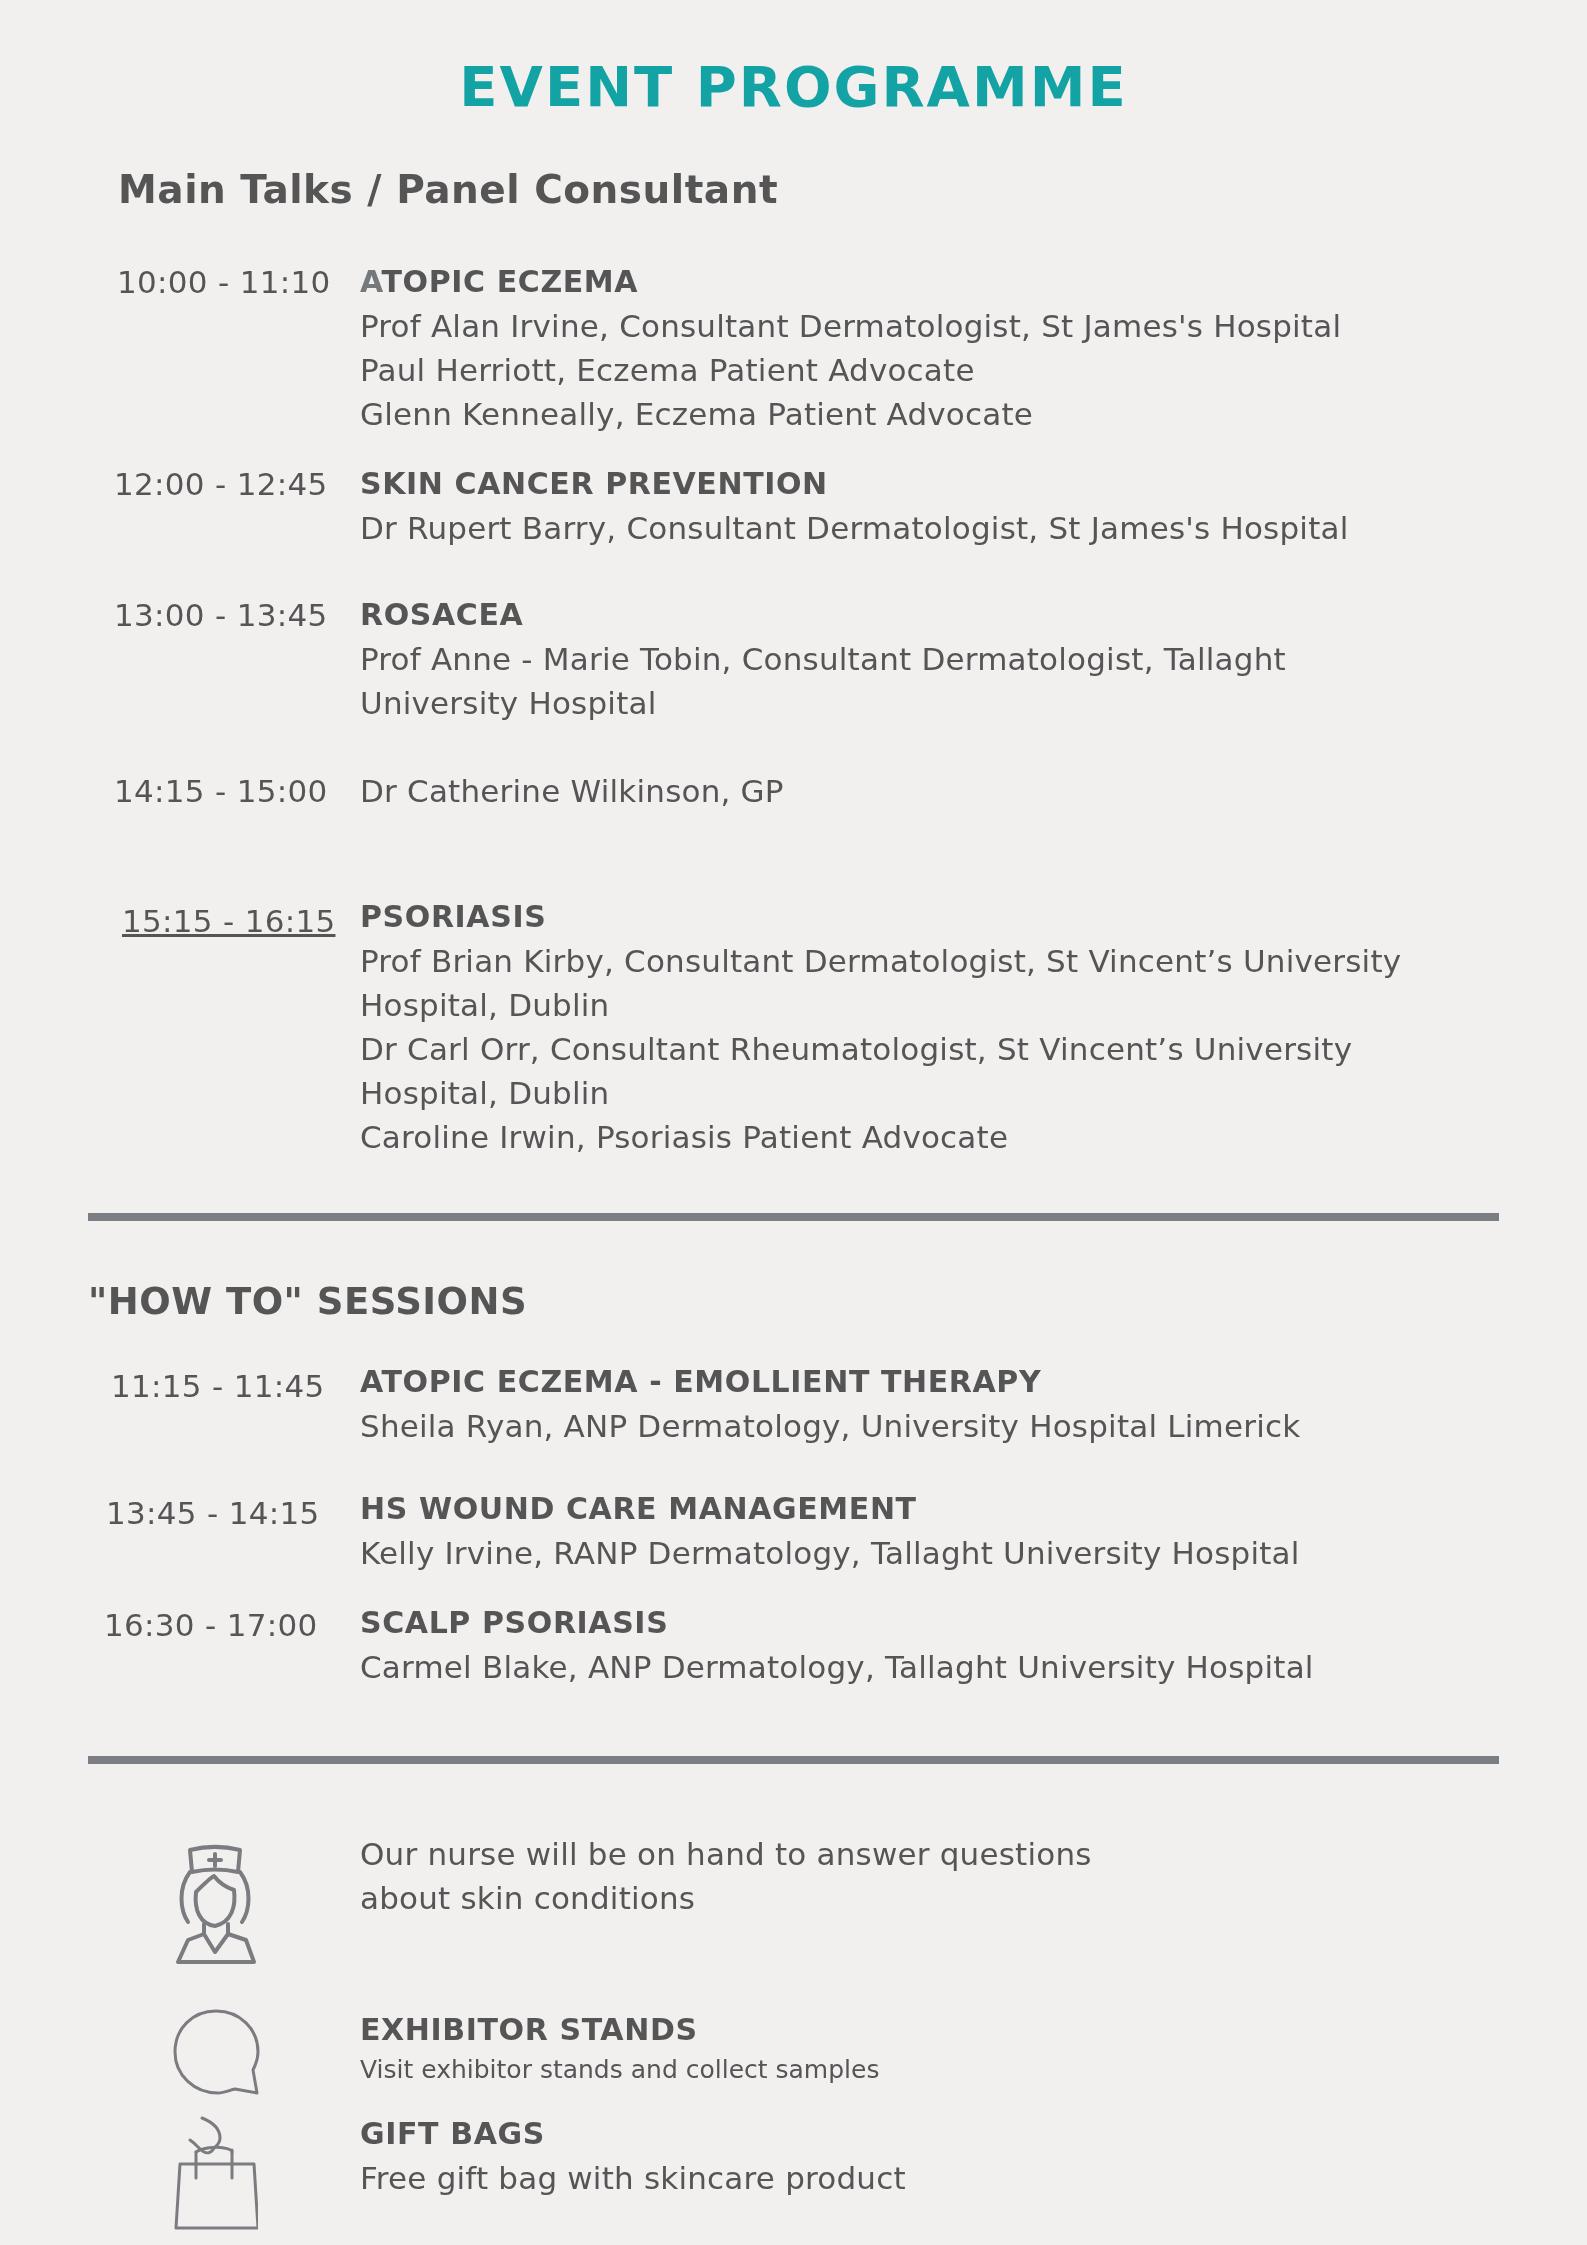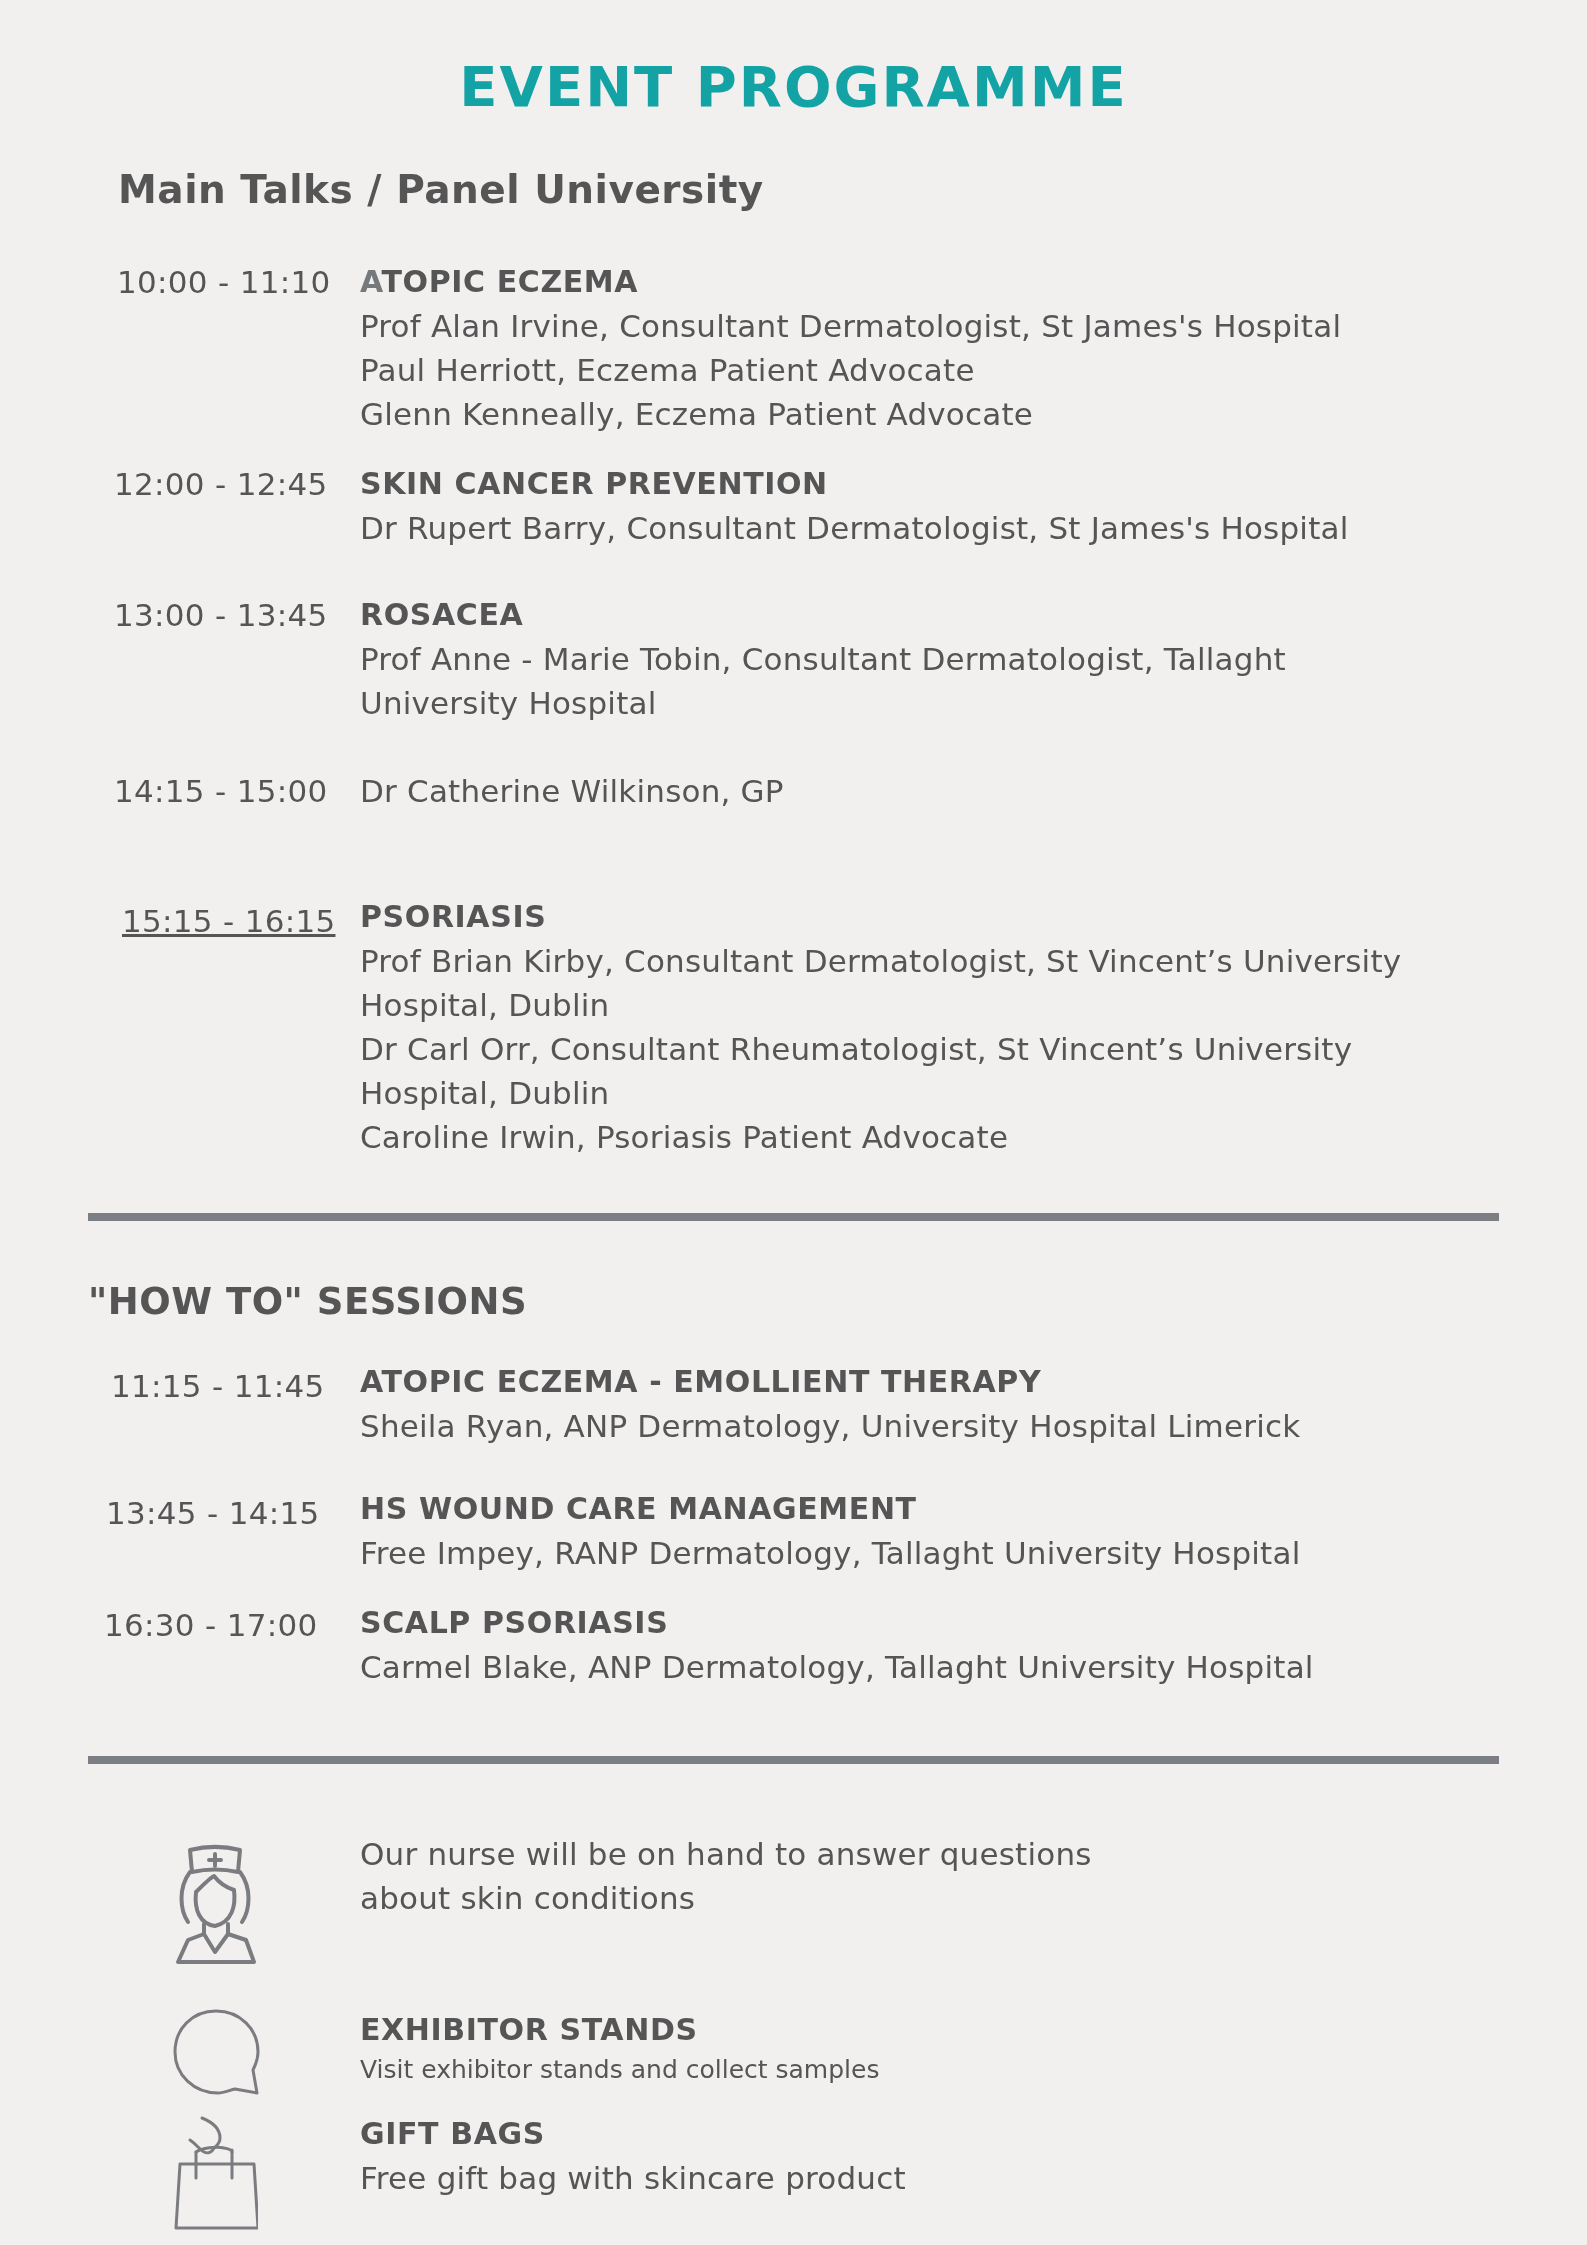--- a/index.html
+++ b/index.html
@@ -36,21 +36,21 @@
   .feature .icon { position: absolute; }
   .feature .icon svg { display: block; }
   .feature .text { position: absolute; left: 360px; top: 0; width: 1100px; }
   .small-desc { font-size: 25px; line-height: 36px; color: #555555; }
 </style>
 </head>
 <body>
 
 <div class="title">EVENT PROGRAMME</div>
 
-<div class="section-heading" style="left:118px; top:165px;">Main Talks / Panel University</div>
+<div class="section-heading" style="left:118px; top:165px;">Main Talks / Panel Consultant</div>
 
 <div class="row" style="top:260px;">
   <div class="time" style="left:117px;">10:00 - 11:10</div>
   <div class="entry">
     <div class="entry-title"><span class="first">A</span><span>TOPIC ECZEMA</span></div>
     <div class="speaker">Prof Alan Irvine, Consultant Dermatologist, St James's Hospital</div>
     <div class="speaker">Paul Herriott, Eczema Patient Advocate</div>
     <div class="speaker">Glenn Kenneally, Eczema Patient Advocate</div>
   </div>
 </div>
@@ -100,21 +100,21 @@
   <div class="entry">
     <div class="entry-title">ATOPIC ECZEMA - EMOLLIENT THERAPY</div>
     <div class="speaker">Sheila Ryan, ANP Dermatology, University Hospital Limerick</div>
   </div>
 </div>
 
 <div class="row" style="top:1487px;">
   <div class="time" style="left:106px; top:4px;">13:45 - 14:15</div>
   <div class="entry">
     <div class="entry-title">HS WOUND CARE MANAGEMENT</div>
-    <div class="speaker">Free Impey, RANP Dermatology, Tallaght University Hospital</div>
+    <div class="speaker">Kelly Irvine, RANP Dermatology, Tallaght University Hospital</div>
   </div>
 </div>
 
 <div class="row" style="top:1601px;">
   <div class="time" style="left:104px; top:2px;">16:30 - 17:00</div>
   <div class="entry">
     <div class="entry-title">SCALP PSORIASIS</div>
     <div class="speaker">Carmel Blake, ANP Dermatology, Tallaght University Hospital</div>
   </div>
 </div>

